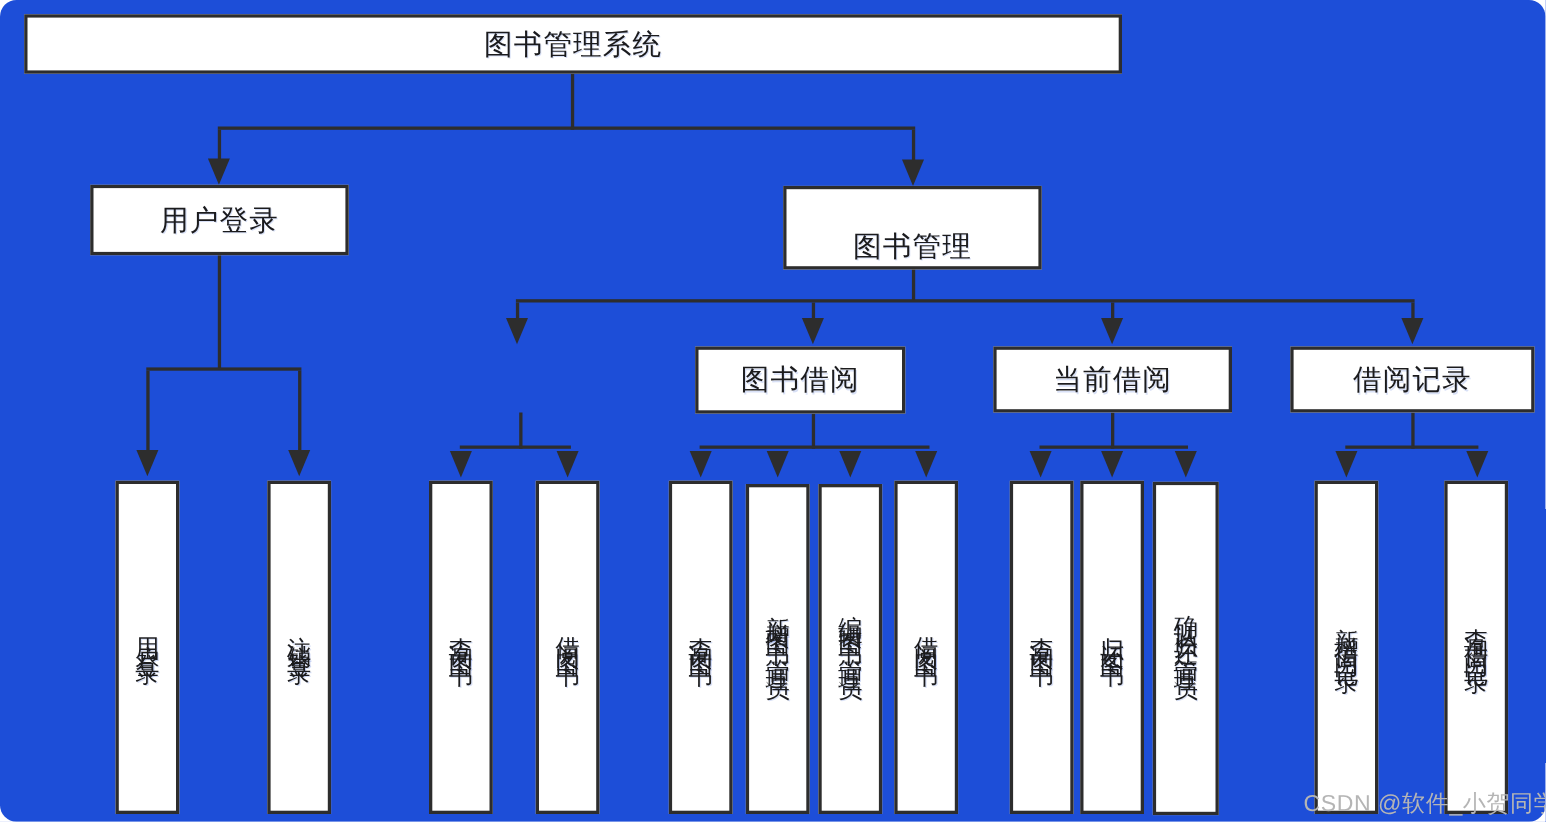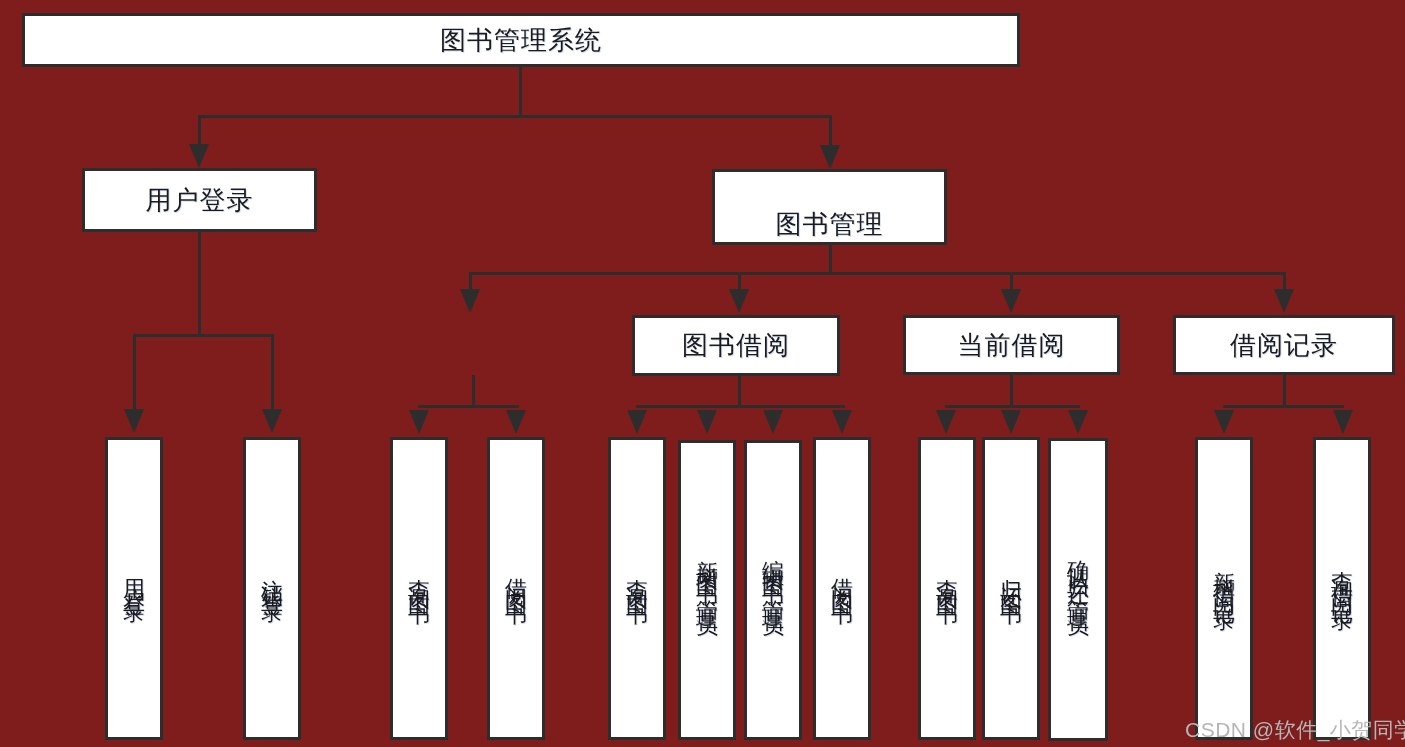--- a/index.html
+++ b/index.html
@@ -1,18 +1,18 @@
 <!DOCTYPE html>
 <html><head>
 <meta charset="utf-8">
 <style>
   html,body { margin:0; padding:0; background:#ffffff; }
   .canvas {
-    position:relative; width:1405px; height:747px; background:#7f1d1d;
-    font-family:"Liberation Sans","DejaVu Sans",sans-serif; overflow:hidden;
+    position:relative; width:1405px; height:747px; background:#1d4ed8;
+    font-family:"Liberation Sans","DejaVu Sans",sans-serif; overflow:hidden;border-radius:15px;
   }
   .hbox {
     position:absolute; background:#ffffff; border:3px solid #2d2d2d;
     display:flex; align-items:center; justify-content:center;
     box-sizing:border-box; z-index:2;
   }
   .hbox span {
     font-size:26px; color:#1b1b1d; letter-spacing:1px; white-space:nowrap;
     text-shadow:1px 1px 0 rgba(100,130,220,0.25);
   }
@@ -94,21 +94,21 @@
     <span>图书管理系统</span>
   </div>
 
   <div class="hbox" style="left:82px;top:168px;width:235px;height:64px;">
     <span>用户登录</span>
   </div>
   <div class="hbox" style="left:712px;top:169px;width:235px;height:76px;align-items:flex-end;">
     <span>图书管理</span>
   </div>
 
-  <div class="hbox" style="left:632px;top:315px;width:208px;height:61px;">
+  <div class="hbox" style="left:632px;top:315px;width:191px;height:61px;">
     <span>图书借阅</span>
   </div>
   <div class="hbox" style="left:903px;top:315px;width:217px;height:60px;">
     <span>当前借阅</span>
   </div>
   <div class="hbox" style="left:1173px;top:315px;width:222px;height:60px;">
     <span>借阅记录</span>
   </div>
 
   <div class="vbox" style="left:105px;top:437px;">

